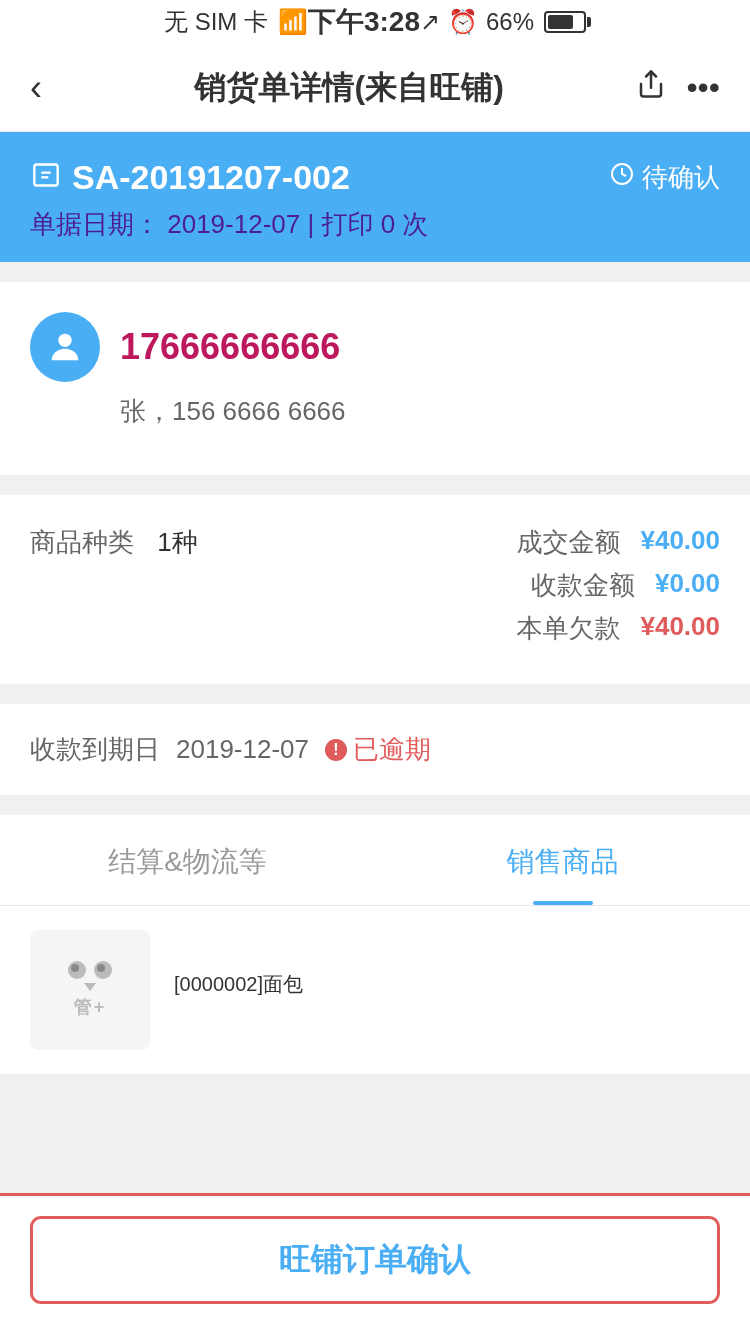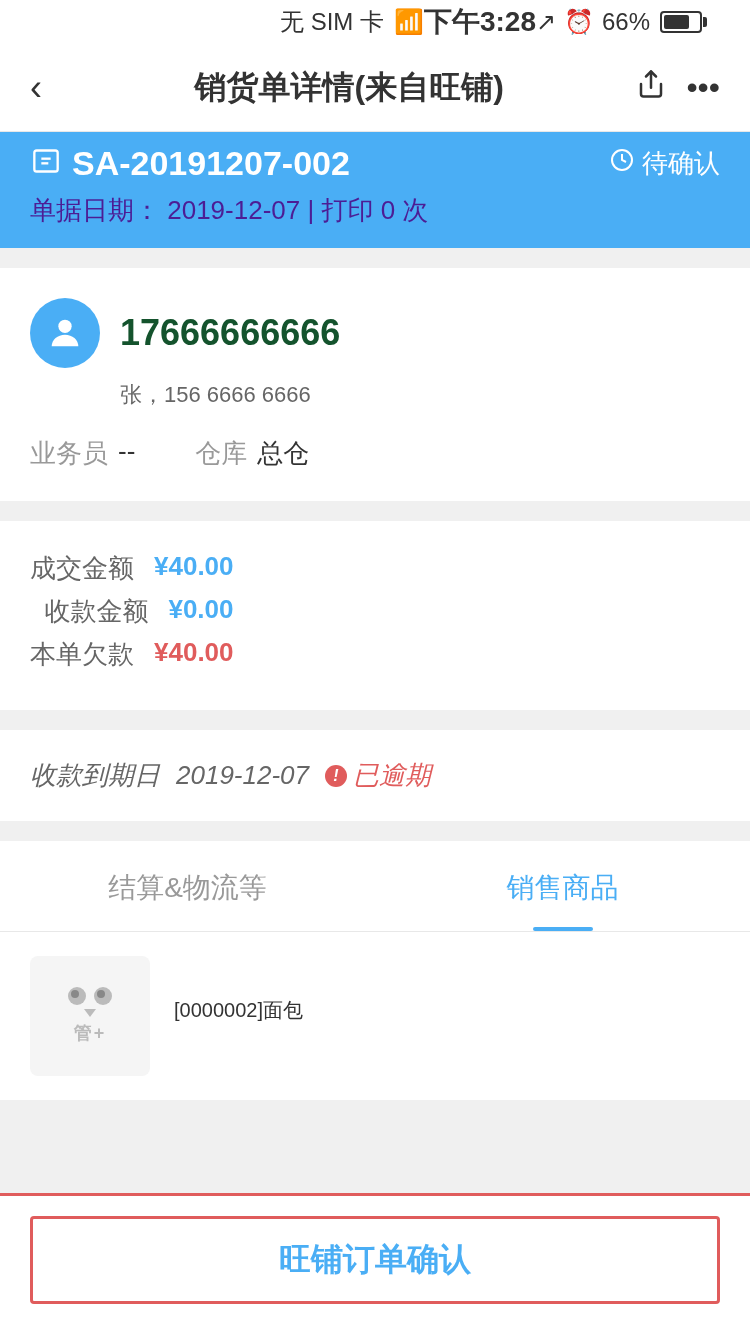--- a/index.html
+++ b/index.html
@@ -9,24 +9,24 @@
       min-height: 1334px;
       font-family: -apple-system, "PingFang SC", "Helvetica Neue", sans-serif;
       background: #f0f0f0;
       font-size: 28px;
       color: #333;
     }
 
     
     .status-bar {
       display: flex;
-      justify-content: flex-end;
-      align-items: center;
-      background: #fff;
-      padding: 0 48px;
+      justify-content: center;
+      align-items: center;
+      background: #fff;
+      padding: 0 30px;
       height: 44px;
       font-size: 24px;
       font-weight: 500;
     }
     .status-left { display: flex; align-items: center; gap: 10px; }
     .status-center { font-size: 28px; font-weight: 700; }
     .status-right { display: flex; align-items: center; gap: 8px; font-size: 24px; }
     .battery-icon {
       display: inline-block;
       width: 42px;
@@ -87,21 +87,21 @@
     }
     .nav-share-icon, .nav-more-icon {
       font-size: 32px;
       color: #333;
       cursor: pointer;
     }
 
     
     .order-header {
       background: #4aaef5;
-      padding: 12px 30px 20px;
+      padding: 26px 30px 20px;
     }
     .order-header-top {
       display: flex;
       justify-content: space-between;
       align-items: center;
       margin-bottom: 10px;
     }
     .order-number {
       font-size: 34px;
       font-weight: 700;
@@ -142,24 +142,24 @@
       display: flex;
       align-items: center;
       justify-content: center;
       font-size: 36px;
       color: #fff;
       flex-shrink: 0;
     }
     .customer-name {
       font-size: 36px;
       font-weight: 600;
-      color: #14532d;
+      color: #be185d;
     }
     .customer-sub {
-      font-size: 22px;
+      font-size: 26px;
       color: #666;
       margin-bottom: 16px;
       margin-left: 90px;
     }
     .customer-meta {
       display: flex;
       gap: 60px;
       font-size: 26px;
       color: #666;
       margin-left: 0;
@@ -200,21 +200,20 @@
     
     .due-date-section {
       background: #fff;
       padding: 28px 30px;
       margin-top: 20px;
       display: flex;
       align-items: center;
       gap: 16px;
       font-size: 26px;
       color: #666;
-      font-style: italic;
     }
     .overdue-badge {
       display: flex;
       align-items: center;
       gap: 6px;
       color: #e05c5c;
       font-size: 26px;
     }
     .overdue-dot {
       width: 22px;
@@ -355,21 +354,21 @@
       border-top: 3px solid #e05c5c;
     }
     .confirm-button {
       width: 100%;
       height: 88px;
       border: none;
       background: #fff;
       color: #4aaef5;
       font-size: 32px;
       font-weight: 600;
-      border-radius: 4px;
+      border-radius: 11px;
       cursor: pointer;
       border: 3px solid #e05c5c;
     }
   </style>
 </head>
 <body>
 
 <div class="status-bar">
   <div class="status-left">
     <span>无 SIM 卡</span>
@@ -434,33 +433,29 @@
   <div class="customer-top">
     <div class="customer-avatar">
       <svg width="40" height="40" viewBox="0 0 24 24" fill="white">
         <circle cx="12" cy="8" r="4"></circle>
         <path d="M4 20c0-4 3.6-7 8-7s8 3 8 7"></path>
       </svg>
     </div>
     <div class="customer-name">17666666666</div>
   </div>
   <div class="customer-sub">张，156 6666 6666</div>
-  <div class="customer-meta">
-    <div class="customer-meta-item">
-      <span class="meta-label">业务员</span>
-      <span class="meta-value">--</span>
-    </div>
-    <div class="customer-meta-item">
-      <span class="meta-label">仓库</span>
-      <span class="meta-value">总仓</span>
-    </div>
-  </div>
 </div>
 
 <div class="amounts-section">
+  <div class="amounts-left">
+    <div class="amounts-left-row">
+      <span>商品种类</span>
+      <span style="margin-left:16px; color:#333;">1种</span>
+    </div>
+  </div>
   <div class="amounts-right">
     <div class="amount-row">
       <span class="amount-label">成交金额</span>
       <span class="amount-value-blue">¥40.00</span>
     </div>
     <div class="amount-row">
       <span class="amount-label">收款金额</span>
       <span class="amount-value-blue">¥0.00</span>
     </div>
     <div class="amount-row">

